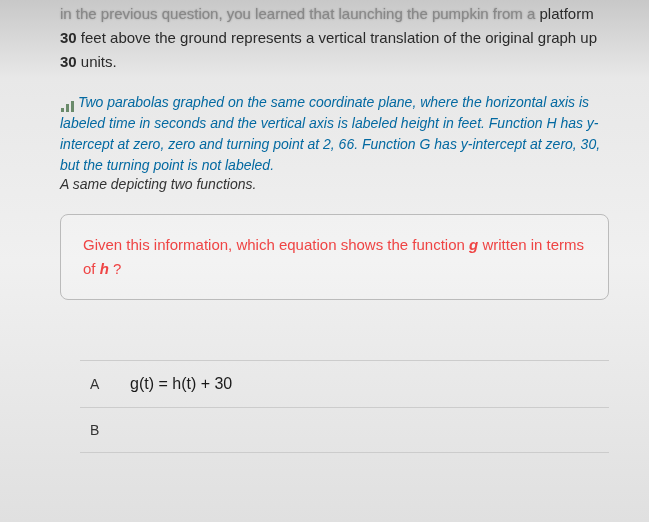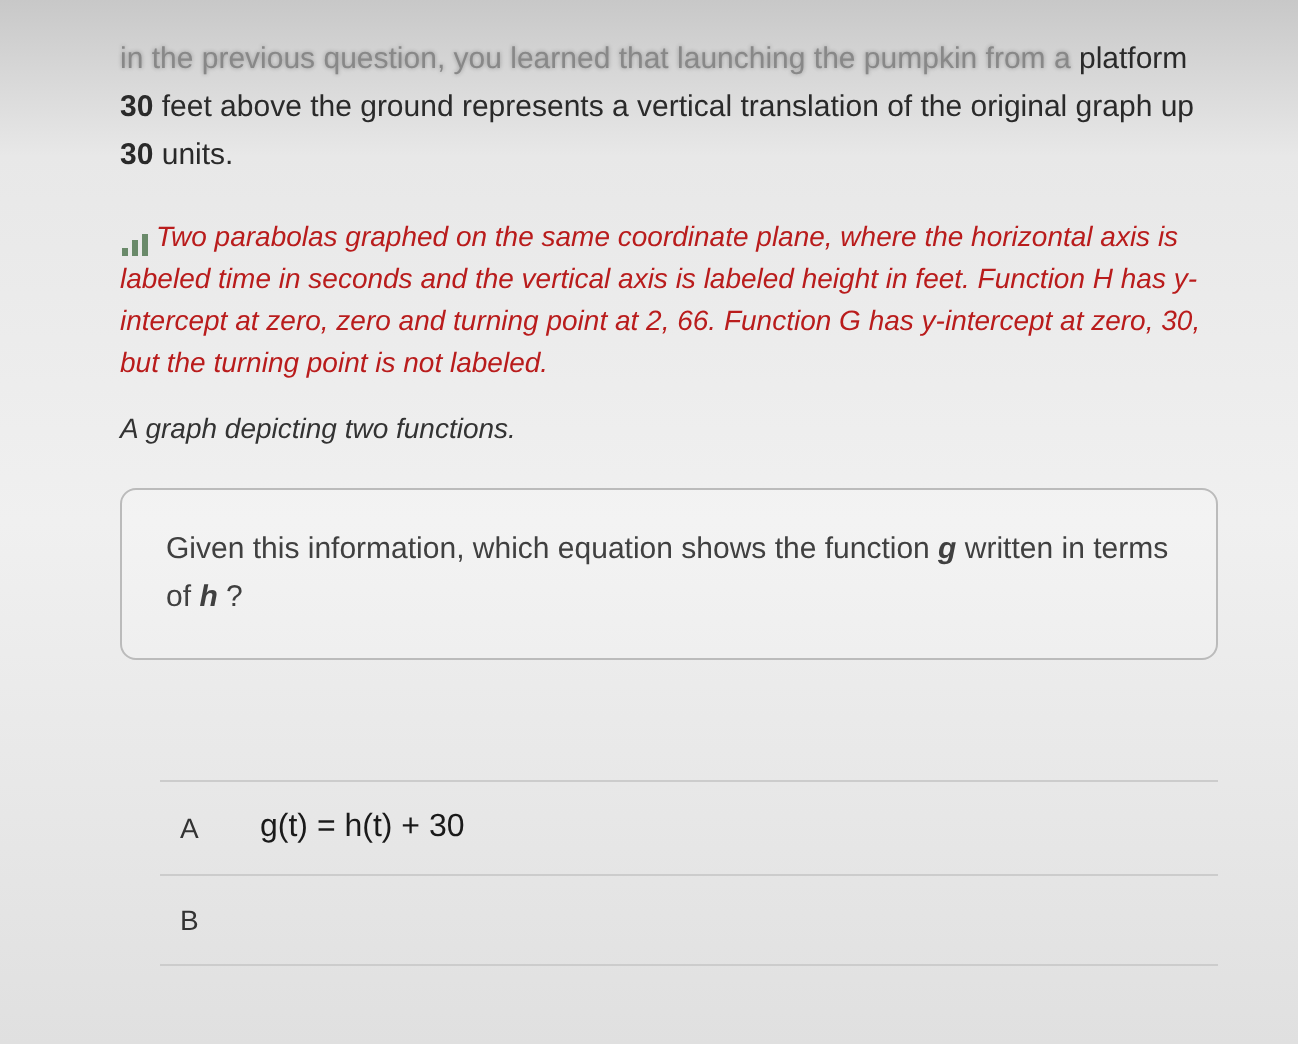--- a/index.html
+++ b/index.html
@@ -16,35 +16,34 @@
       overflow: hidden;
       color: #2a2a2a;
     }
     .content {
       padding: 0 40px 20px 60px;
     }
     .intro-text {
       font-size: 15px;
       line-height: 1.6;
       margin-bottom: 18px;
-      padding-top: 18px;
+      padding-top: 2px;
     }
     .intro-text .faded {
       color: #888;
       text-shadow: 0 0 2px rgba(0,0,0,0.3);
     }
     .bold {
       font-weight: bold;
     }
     .graph-desc {
       font-style: italic;
       font-size: 14px;
       line-height: 1.5;
-      color: #b91c1c;
-      margin-bottom: 14px;
+      color: #0369a1;
     }
     .graph-desc .icon {
       display: inline-block;
       width: 16px;
       height: 12px;
       vertical-align: middle;
       margin-right: 2px;
     }
     .graph-caption {
       font-style: italic;
@@ -55,21 +54,21 @@
     .question-box {
       border: 1px solid #bbb;
       border-radius: 8px;
       padding: 18px 22px;
       background: rgba(255,255,255,0.2);
       margin-bottom: 60px;
     }
     .question-box p {
       font-size: 15px;
       line-height: 1.6;
-      color: #404040;
+      color: #ef4444;
     }
     .ital {
       font-style: italic;
       font-weight: bold;
     }
     .options {
       margin-left: 20px;
     }
     .option-row {
       display: flex;
@@ -104,21 +103,21 @@
   <p class="graph-desc">
     <span class="icon">
       <svg width="16" height="12" viewBox="0 0 16 12">
         <rect x="1" y="8" width="3" height="4" fill="#6a8a6a"></rect>
         <rect x="6" y="4" width="3" height="8" fill="#6a8a6a"></rect>
         <rect x="11" y="1" width="3" height="11" fill="#6a8a6a"></rect>
       </svg>
     </span><span>Two parabolas graphed on the same coordinate plane, where the horizontal axis is labeled time in seconds and the vertical axis is labeled height in feet. Function H has y-intercept at zero, zero and turning point at 2, 66. Function G has y-intercept at zero, 30, but the turning point is not labeled.</span>
   </p>
 
-  <p class="graph-caption">A graph depicting two functions.</p>
+  <p class="graph-caption">A same depicting two functions.</p>
 
   <div class="question-box">
     <p>
       <span>Given this information, which equation shows the function </span><span class="ital">g</span><span> written in terms of </span><span class="ital">h</span><span> ?</span>
     </p>
   </div>
 
   <div class="options">
     <div class="option-row">
       <div class="option-label">A</div>

